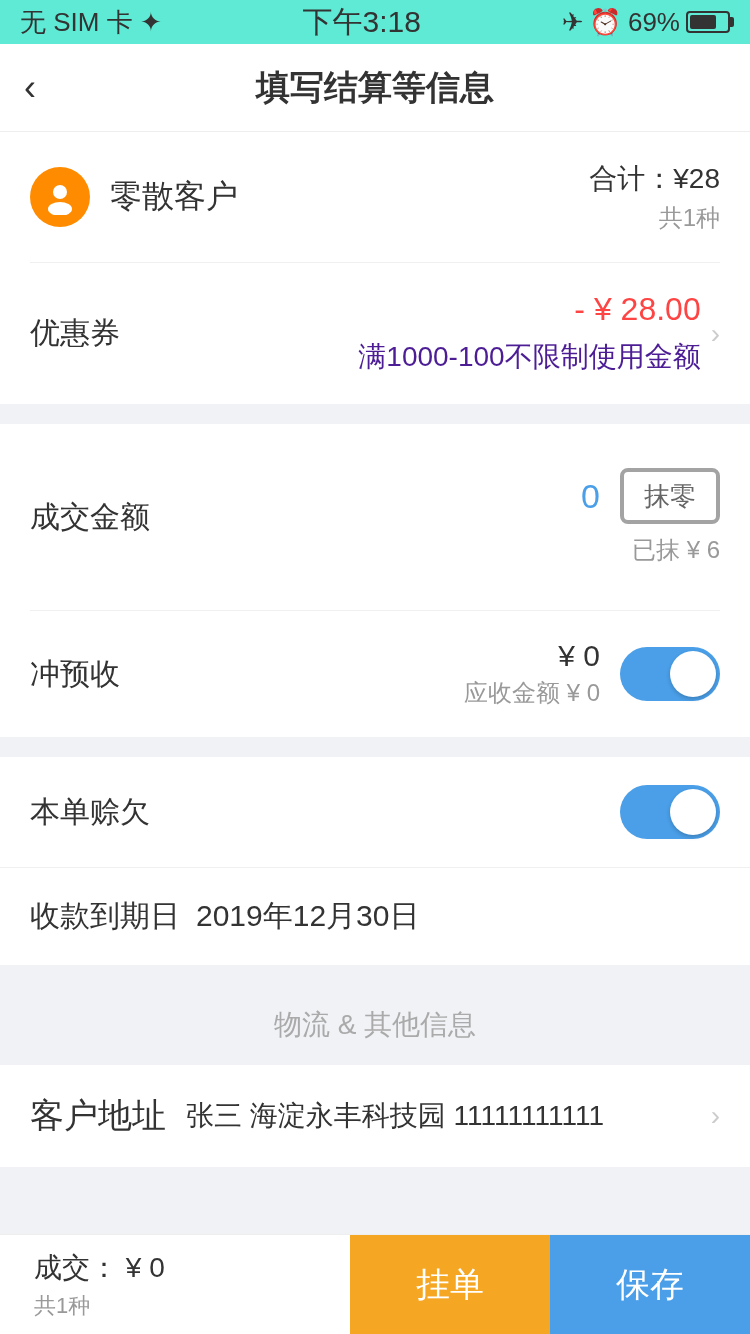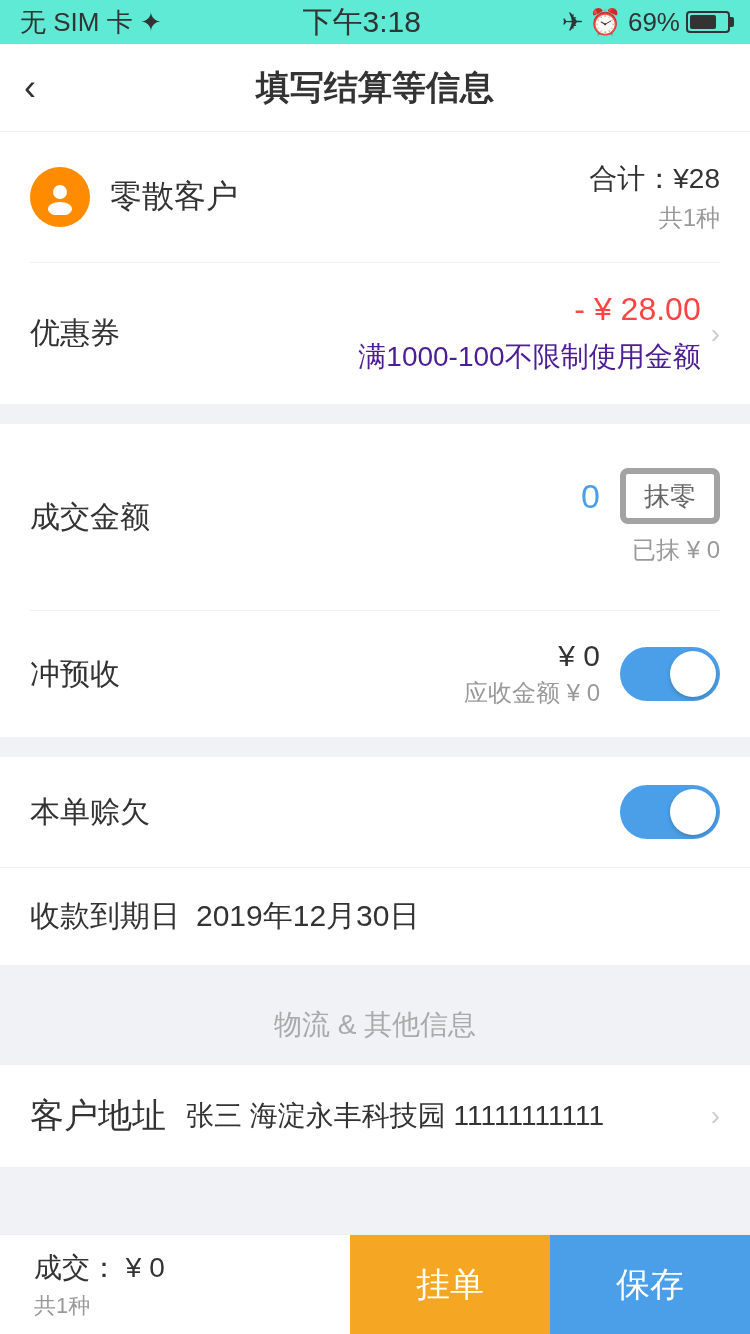--- a/index.html
+++ b/index.html
@@ -125,21 +125,21 @@
       font-size: 34px;
       color: #4a9fe8;
       min-width: 40px;
       text-align: right;
       border: none;
       outline: none;
       background: transparent;
     }
     .round-btn {
       width: 100px; height: 56px;
-      border: 6px solid #a3a3a3; border-radius: 8px;
+      border: 4px solid #a3a3a3; border-radius: 8px;
       background: #fff;
       font-size: 26px; color: #666;
       display: flex; align-items: center; justify-content: center;
       cursor: pointer;
     }
     .amount-sub { font-size: 24px; color: #999; margin-top: 4px; text-align: right; }
 
     
     .prepay-row {
       padding: 28px 30px;
@@ -289,21 +289,21 @@
 
   <div class="transaction-section">
 
     <div class="field-row">
       <div class="field-label">成交金额</div>
       <div style="display:flex; flex-direction:column; align-items:flex-end; gap:6px;">
         <div class="field-right">
           <div class="amount-input">0</div>
           <div class="round-btn">抹零</div>
         </div>
-        <div class="amount-sub">已抹  ¥ 0</div>
+        <div class="amount-sub">已抹  ¥ 6</div>
       </div>
     </div>
 
     <div class="divider"></div>
 
     <div class="prepay-row">
       <div class="prepay-label">冲预收</div>
       <div class="prepay-right">
         <div class="prepay-amount-group">
           <div class="prepay-amount">¥ 0</div>

